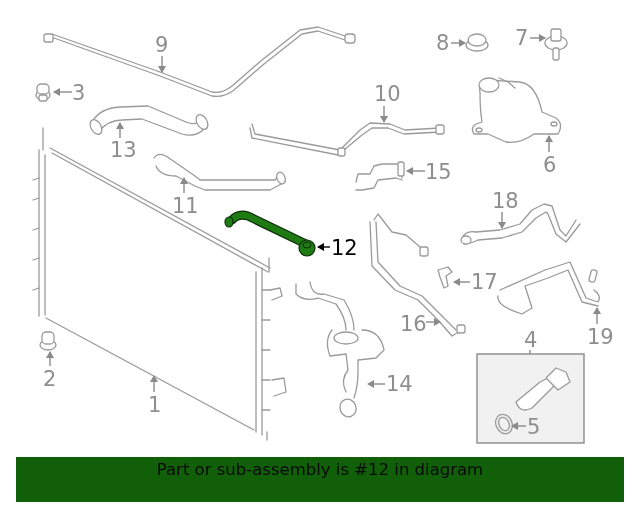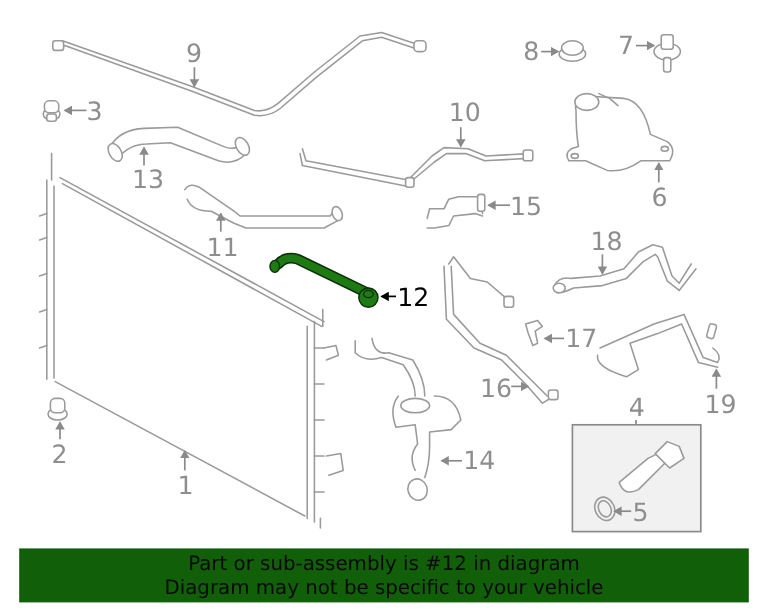--- a/index.html
+++ b/index.html
@@ -241,14 +241,13 @@
     <line class="leader" x1="50" y1="366" x2="50" y2="352" marker-end="url(#ah)"></line>
   </g>
   <g>
     <text class="lbl" x="148" y="412">1</text>
     <line class="leader" x1="154" y1="392" x2="154" y2="376" marker-end="url(#ah)"></line>
   </g>
 </svg>
 
 <div id="banner">
   <div>Part or sub-assembly is #12 in diagram</div>
-  <div>Diagram may not be specific to your vehicle</div>
 </div>
 
 </body></html>

